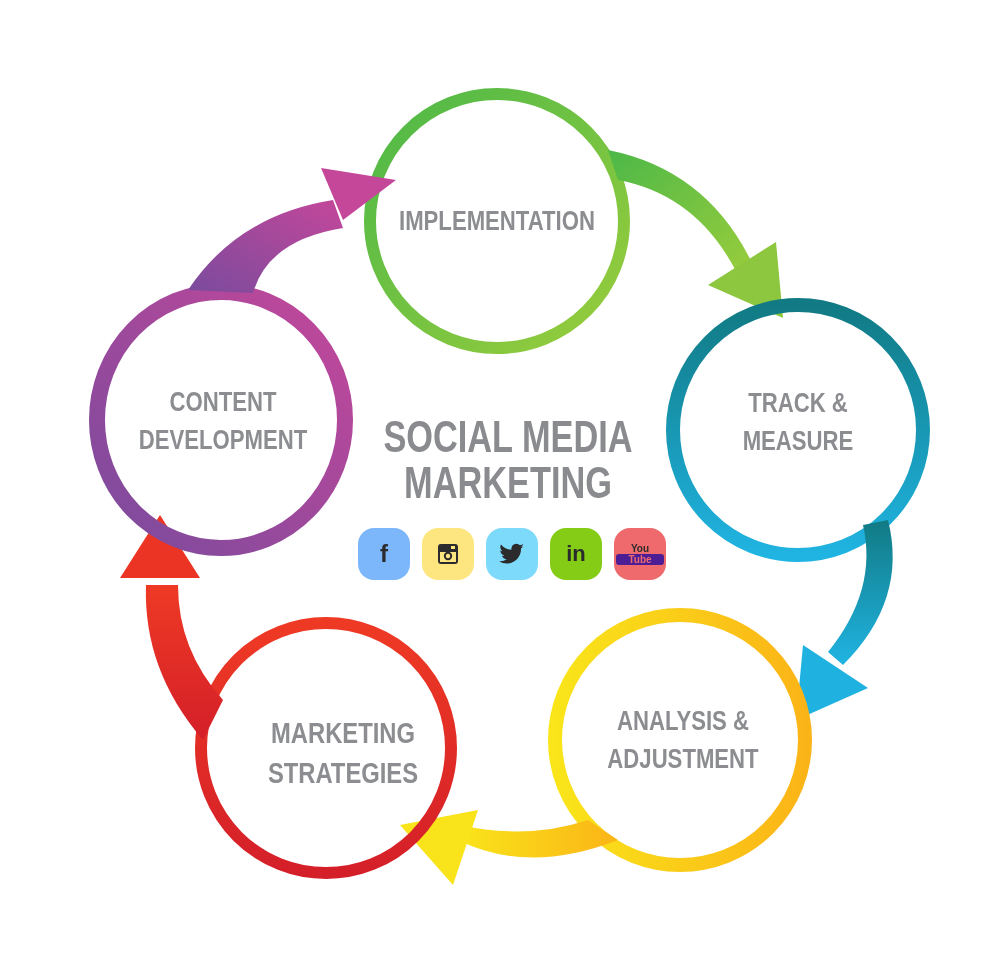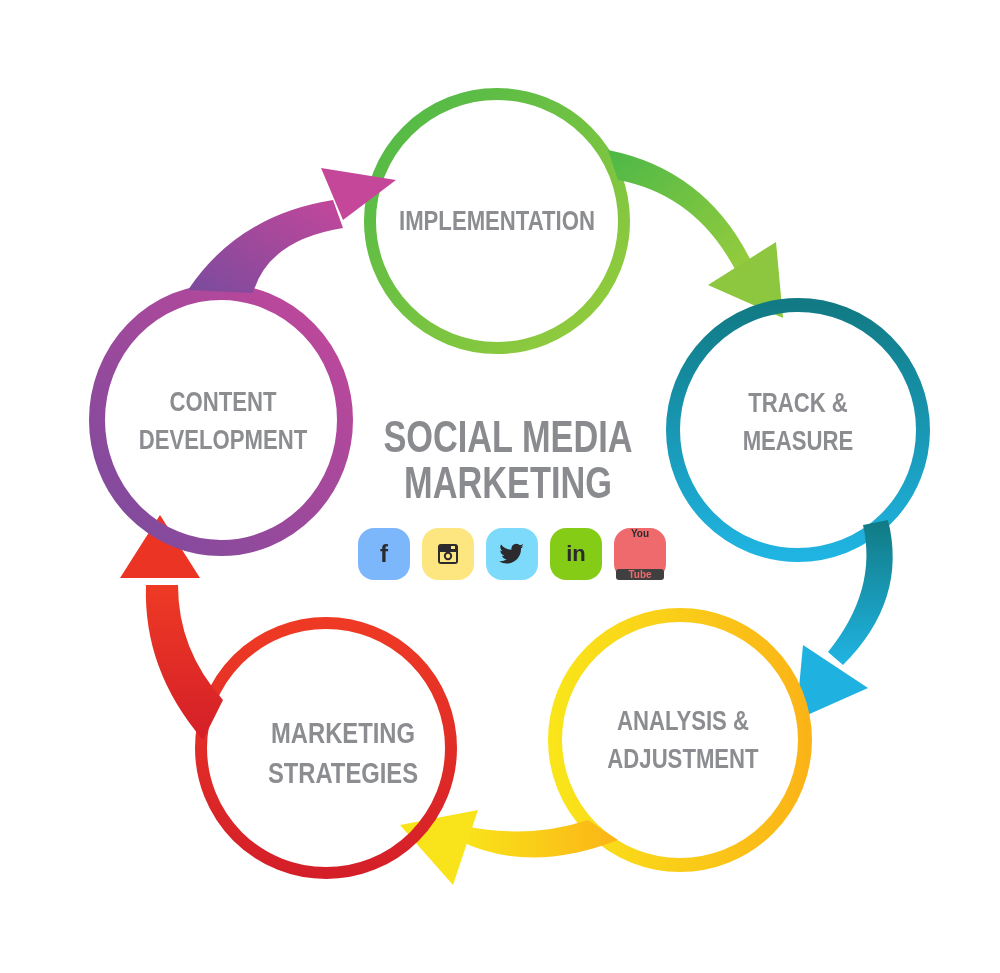--- a/index.html
+++ b/index.html
@@ -124,18 +124,18 @@
       </svg>
     </div>
     <div class="icon" style="background:#7edafb;">
       <svg width="26" height="22" viewBox="0 0 26 22">
         <path d="M25 3c-1 .5-2 .7-3 .8 1-.6 1.8-1.6 2.2-2.7-1 .6-2.1 1-3.2 1.2A5 5 0 0 0 12.5 6.8 14.3 14.3 0 0 1 2 1.5a5 5 0 0 0 1.6 6.7c-.8 0-1.6-.3-2.3-.6 0 2.4 1.7 4.5 4 5-.7.2-1.5.2-2.3.1.7 2 2.5 3.4 4.7 3.5A10 10 0 0 1 0 18.2 14.2 14.2 0 0 0 7.7 20.5c9.2 0 14.3-7.7 14.3-14.3v-.7c1-.7 1.8-1.6 2.5-2.5z" fill="#2b2b2e"></path>
       </svg>
     </div>
     <div class="icon" style="background:#84cc16;font-size:22px;">
       <span>in</span>
     </div>
-    <div class="icon" style="background:#ef6a6c;flex-direction:column;font-size:10px;line-height:11px;justify-content:space-between;">
+    <div class="icon" style="background:#ef6a6c;flex-direction:column;font-size:10px;line-height:11px;">
       <span>You</span>
-      <span style="background:#404040;color:#ef6a6c;border-radius:3px;padding:0 12px;">Tube</span>
+      <span style="background:#4c1d95;color:#ef6a6c;border-radius:3px;padding:0 12px;">Tube</span>
     </div>
   </div>
 </div>
 
 </body></html>

